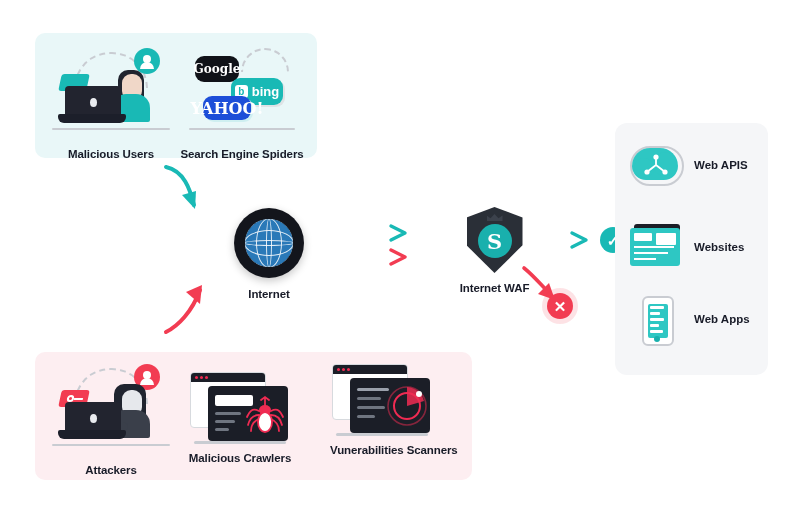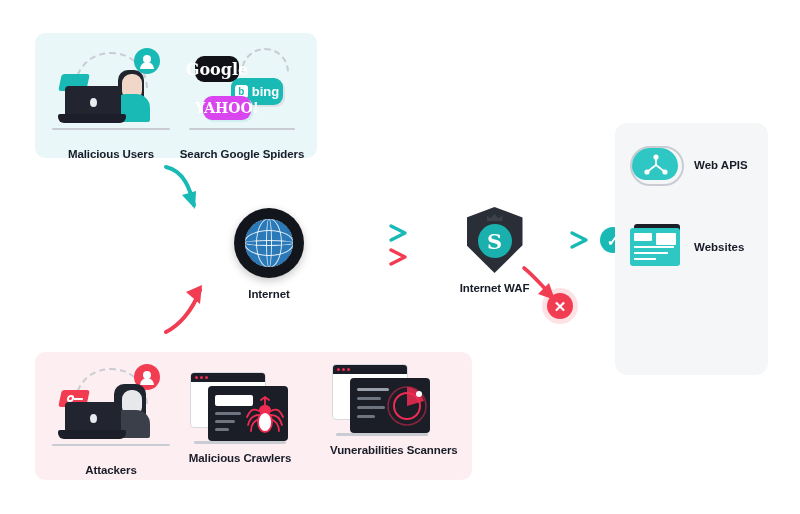--- a/index.html
+++ b/index.html
@@ -143,43 +143,43 @@
     display: flex;
     align-items: center;
     justify-content: center;
     color: #ffffff;
     font-weight: bold;
   }
   #logo-google {
     left: 8px; top: 8px;
     width: 44px; height: 26px;
     background: #101218;
-    font-size: 16px;
+    font-size: 12px;
     font-family: "DejaVu Serif", serif;
   }
   #logo-bing {
     left: 44px; top: 30px;
     width: 52px; height: 27px;
     background: #19b9b5;
     font-size: 13px;
     box-shadow: 2px 2px 0 0 #dfe3e6;
   }
   #logo-bing .bing-mark {
     width: 13px; height: 13px;
     background: #ffffff;
     border-radius: 3px;
     margin-right: 4px;
     display: flex; align-items: center; justify-content: center;
     color: #19b9b5; font-size: 10px; line-height: 1;
   }
   #logo-yahoo {
     left: 16px; top: 48px;
     width: 48px; height: 24px;
-    background: #d946ef;
-    font-size: 14px;
+    background: #1d4ed8;
+    font-size: 16px;
     font-family: "DejaVu Serif", serif;
     box-shadow: 2px 2px 0 0 #cfeff0;
   }
 
   
   .winpair { position: relative; width: 100px; height: 72px; }
   .win-back {
     position: absolute; left: 0; top: 0;
     width: 74px; height: 54px;
     background: #ffffff;
@@ -370,21 +370,21 @@
     <div class="item-art" style="width:110px; height:92px;">
       <div class="dots-arc" style="left:54px; top:0px; width:44px; height:22px;"></div>
       <div class="logo-tile" id="logo-google">Google</div>
       <div class="logo-tile" id="logo-bing">
         <span class="bing-mark">b</span>
         <span>bing</span>
       </div>
       <div class="logo-tile" id="logo-yahoo">YAHOO!</div>
       <div class="ground" style="bottom:10px; width:106px;"></div>
     </div>
-    <div class="caption" style="margin-top:8px;">Search Google Spiders</div>
+    <div class="caption" style="margin-top:8px;">Search Engine Spiders</div>
   </div>
 
   <div class="zone" id="zone-threat"></div>
 
   <div class="item" style="left:188px; top:372px; width:104px;">
     <div class="item-art winpair">
       <div class="win-back">
         <div class="bar dotrow">
             <i></i>
             <i></i>
@@ -556,14 +556,29 @@
           <path d="M13 3 L13 11 M13 11 L4 18 M13 11 L22 18"></path>
         </g>
         <circle cx="13" cy="3" r="2.6" fill="#ffffff"></circle>
         <circle cx="4" cy="18" r="2.6" fill="#ffffff"></circle>
         <circle cx="22" cy="18" r="2.6" fill="#ffffff"></circle>
       </svg>
     </div>
     <div class="asset-label">Web APIS</div>
   </div>
 
+  <div class="asset-row" style="top:294px;">
+    <div class="asset-art">
+      <div class="phone">
+        <div class="phone-screen">
+          <div class="phone-line" style="width:14px;"></div>
+          <div class="phone-line" style="width:10px;"></div>
+          <div class="phone-line" style="width:14px;"></div>
+          <div class="phone-line" style="width:9px;"></div>
+          <div class="phone-line" style="width:13px;"></div>
+        </div>
+      </div>
+      <div style="position:absolute;left:24px;top:42px;width:6px;height:6px;border-radius:50%;background:#19b0ad;"></div>
+    </div>
+    <div class="asset-label">Web Apps</div>
+  </div>
 
 </div>
 
 </body></html>

